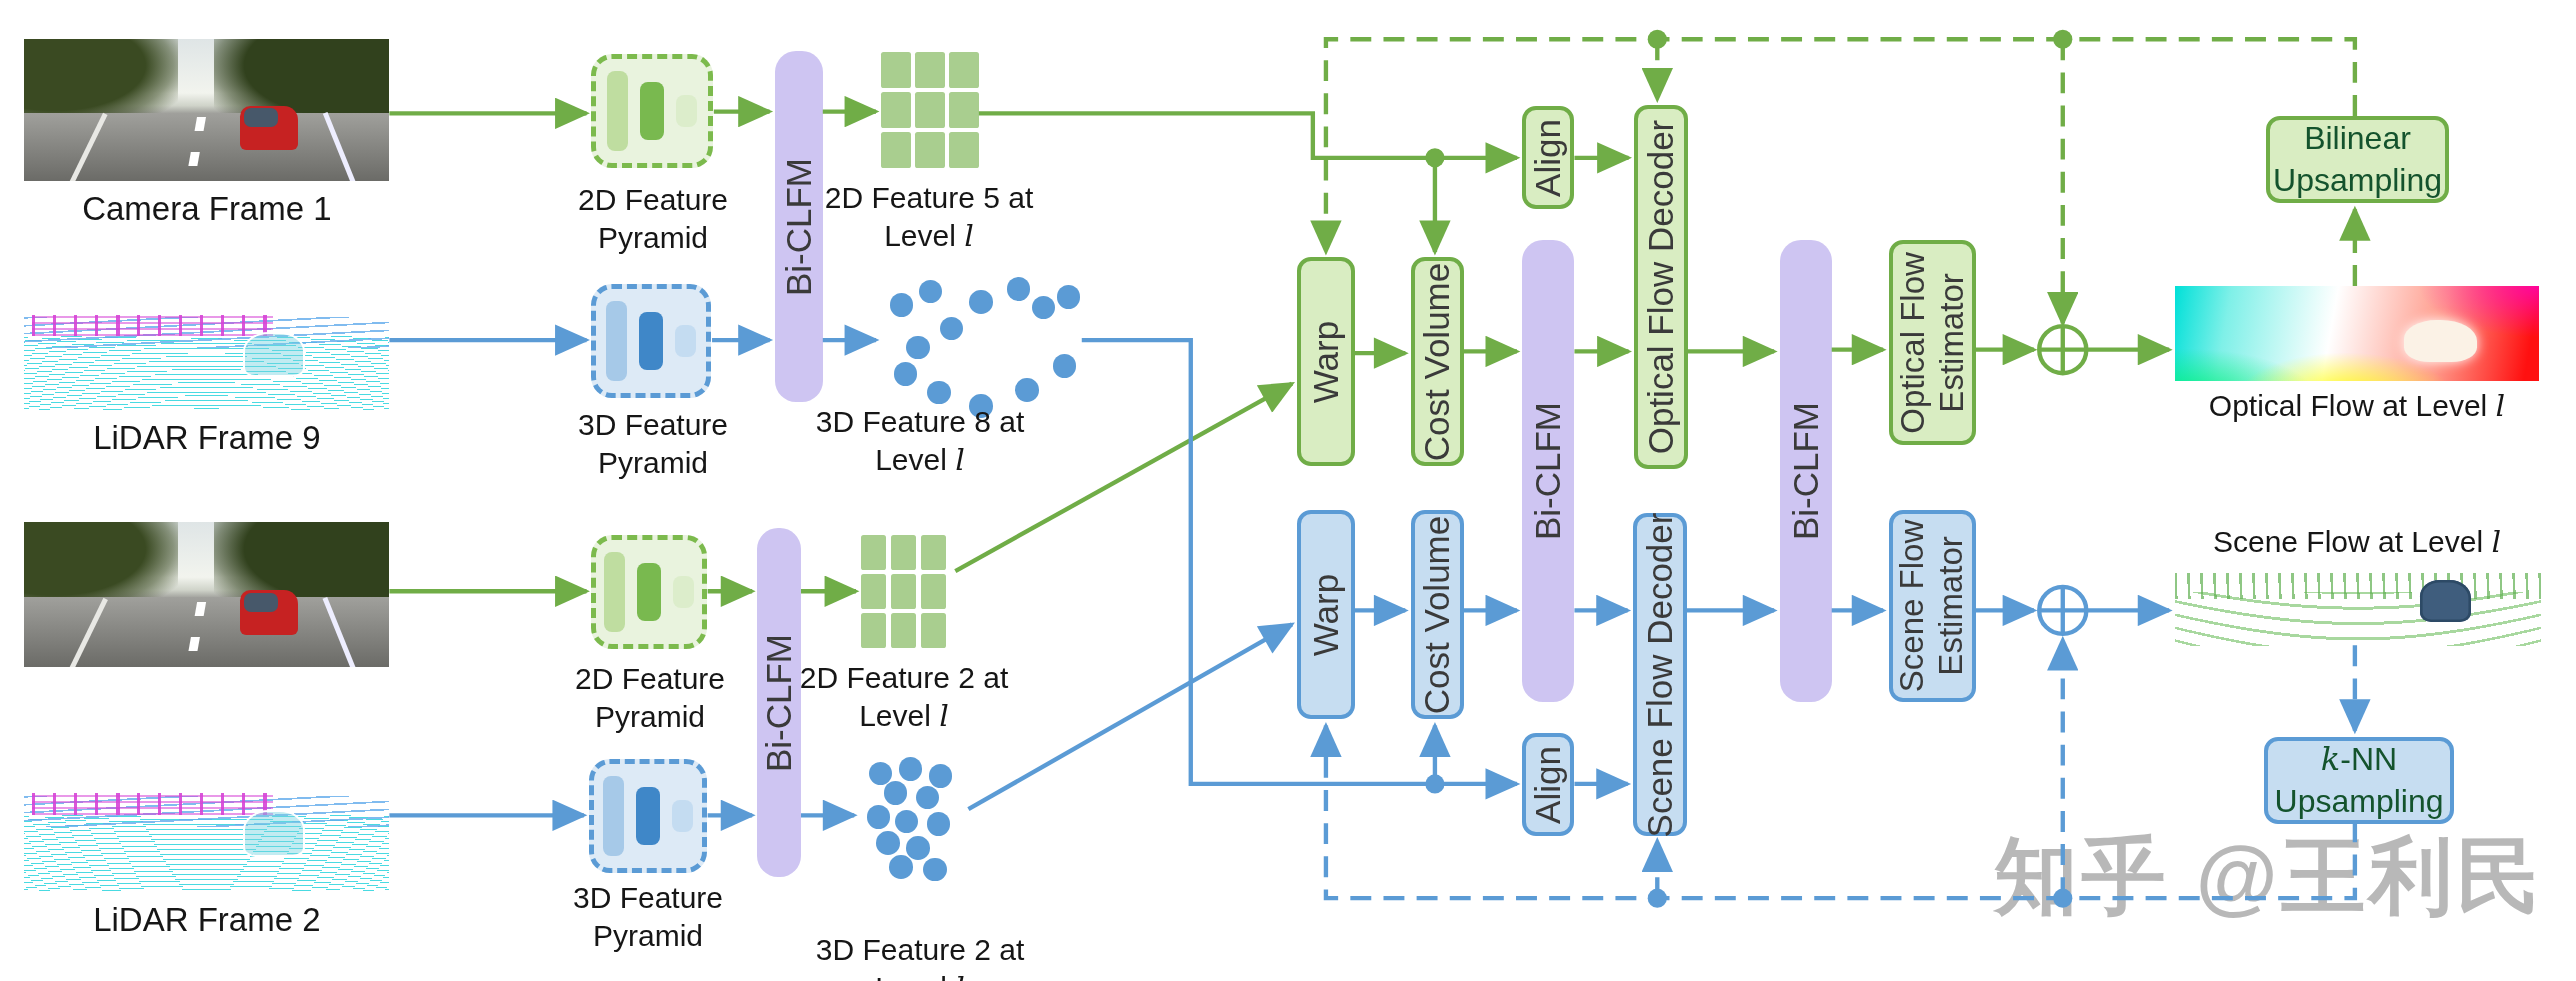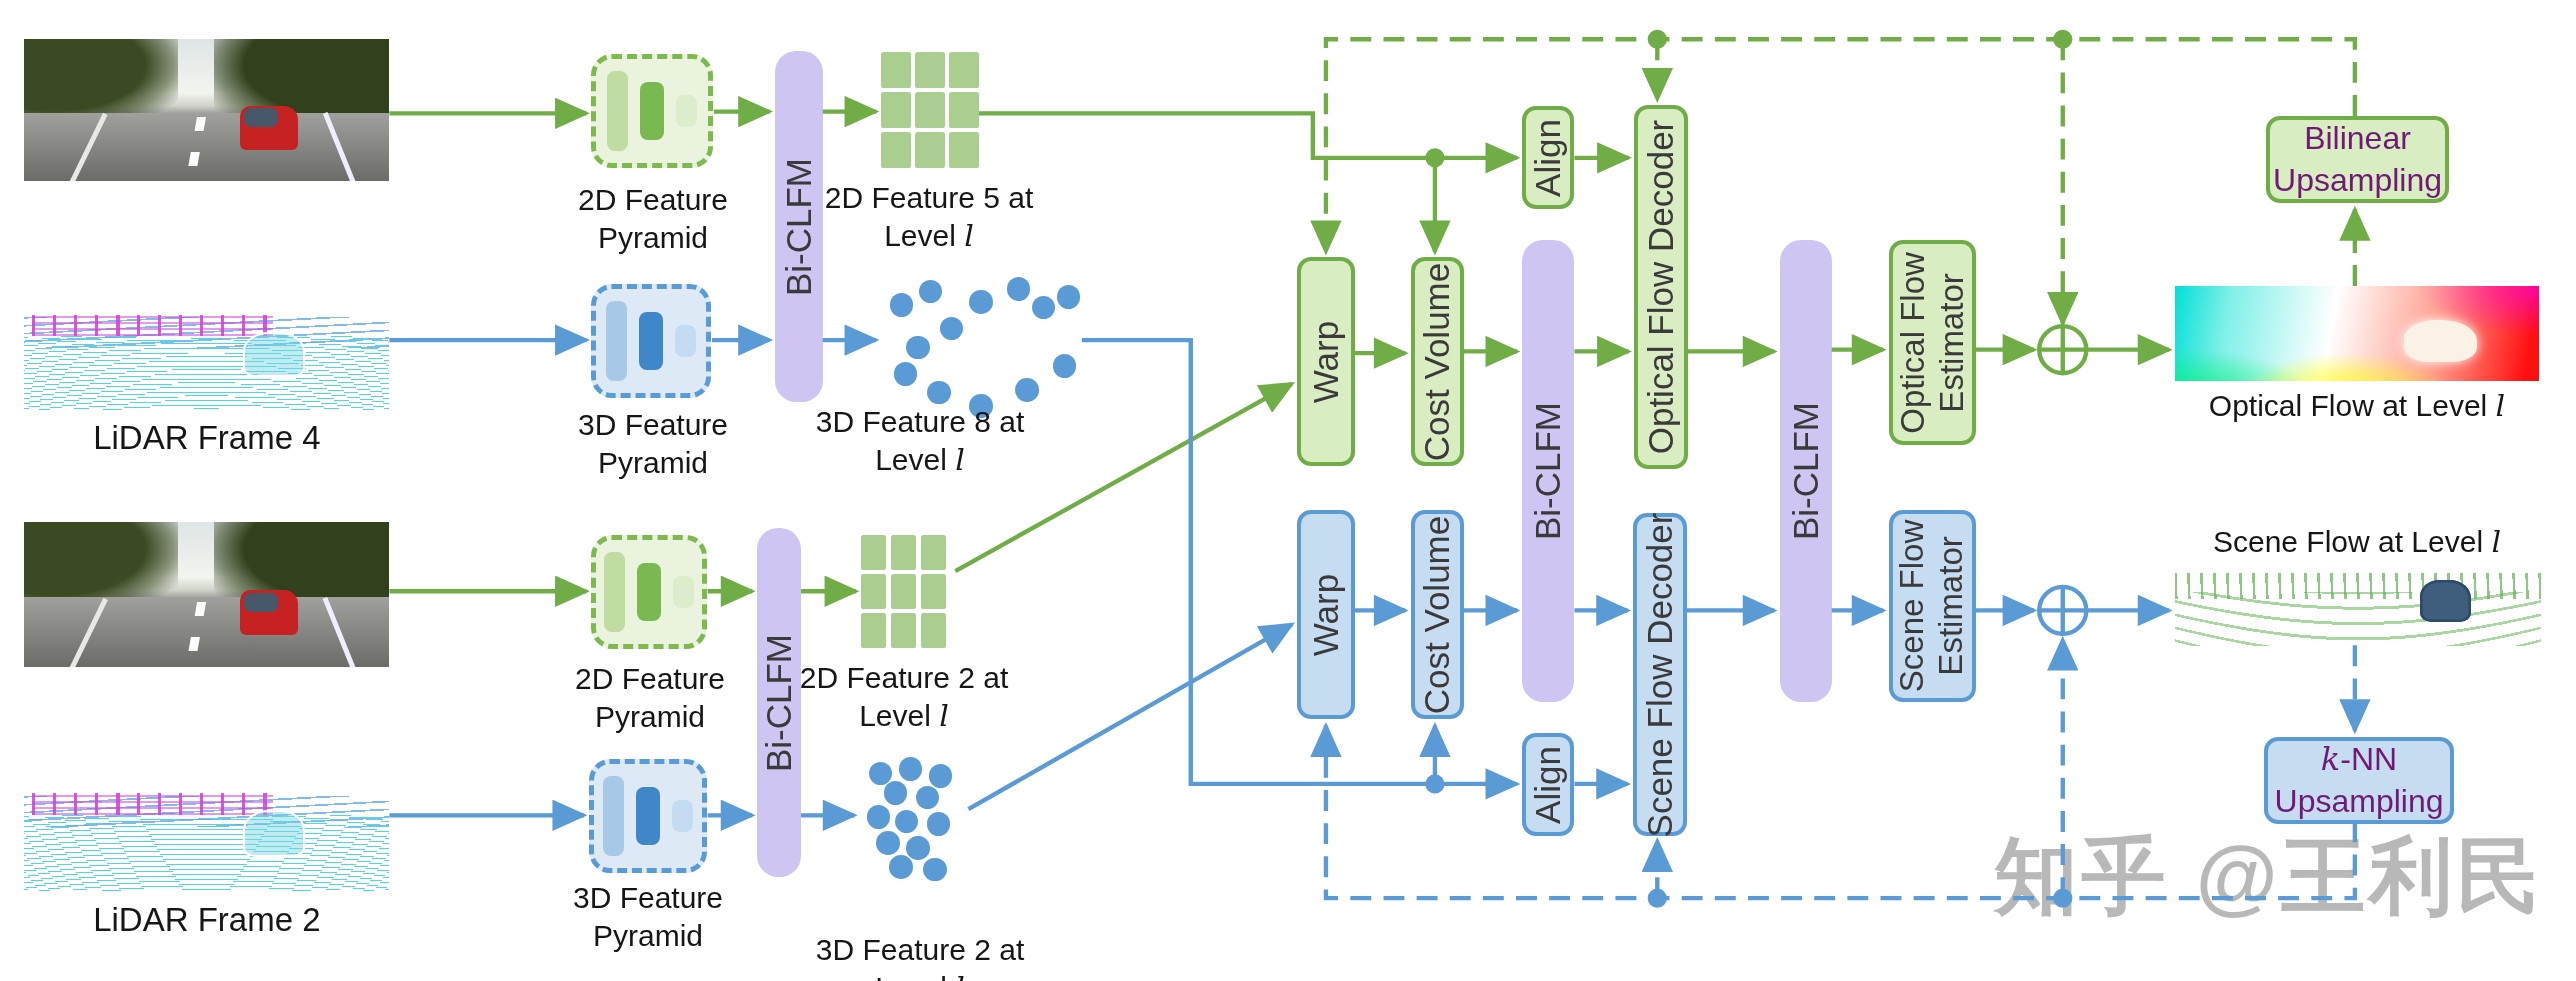--- a/index.html
+++ b/index.html
@@ -15,21 +15,21 @@
   
   .lbl{position:absolute; text-align:center; font-size:33px; line-height:1.25; color:var(--c-text); z-index:1;}
   .lbl.sm{font-size:30px;}
   .mi{font-style:italic; font-family:"DejaVu Serif", serif;}
   .node{position:absolute; border-radius:14px; display:flex; align-items:center; justify-content:center; z-index:1;}
   .gn{background:var(--c-green_fill); border:4.4px solid var(--c-green);}
   .bn{background:var(--c-blue_fill); border:4.4px solid var(--c-blue);}
   .lv{background:var(--c-lavender); border:none; border-radius:21px;}
   .vt{transform:rotate(-90deg); white-space:nowrap; font-size:35px; color:var(--c-box_text);}
   .vt2{transform:rotate(-90deg); text-align:center; font-size:33px; line-height:1.18; color:var(--c-box_text); white-space:nowrap;}
-  .h2l{font-size:32px; text-align:center; line-height:1.3; color:#701a75;}
+  .h2l{font-size:32px; text-align:center; line-height:1.3; color:#14532d;}
 
   
   .pyr{position:absolute; border-radius:21px; display:flex; align-items:center; justify-content:center; gap:12.2px; z-index:1;}
   .pyr.g{background:var(--c-green_light); border:5.2px dashed #7CBA4D;}
   .pyr.b{background:var(--c-blue_light); border:5.2px dashed var(--c-blue);}
   .bar{border-radius:7.9px;}
   .b1{height:77%; width:21px;} .b2{height:56%; width:24.4px;} .b3{height:31%; width:21px;}
   .pyr.g .b1{background:#BFDDA0;} .pyr.g .b2{background:#79B94F;} .pyr.g .b3{background:#DCEDCB;}
   .pyr.b .b1{background:#A6C9E8;} .pyr.b .b2{background:#3F87C8;} .pyr.b .b3{background:#C4DCF1;}
 
@@ -169,28 +169,29 @@
   <div class="ph cam" style="left:24.4px; top:39px; width:365px; height:142px;">
     <i class="sky"></i>
       <i class="tl"></i>
       <i class="tr"></i>
       <i class="rd"></i>
       <i class="lm"></i>
       <i class="ll"></i>
       <i class="lr"></i>
       <i class="car"></i>
   </div>
+  <div class="lbl" style="left:24.4px; top:188px; width:365px;">Camera Frame 1</div>
 
   <div class="ph ld" style="left:24.4px; top:307px; width:365px; height:103px;">
     <i class="a1"></i>
       <i class="a2"></i>
       <i class="mg"></i>
       <i class="car"></i>
   </div>
-  <div class="lbl" style="left:24.4px; top:417px; width:365px;">LiDAR Frame 4</div>
+  <div class="lbl" style="left:24.4px; top:417px; width:365px;">LiDAR Frame 9</div>
 
   <div class="ph cam" style="left:24.4px; top:522px; width:365px; height:145px;">
     <i class="sky"></i>
       <i class="tl"></i>
       <i class="tr"></i>
       <i class="rd"></i>
       <i class="lm"></i>
       <i class="ll"></i>
       <i class="lr"></i>
       <i class="car"></i>

